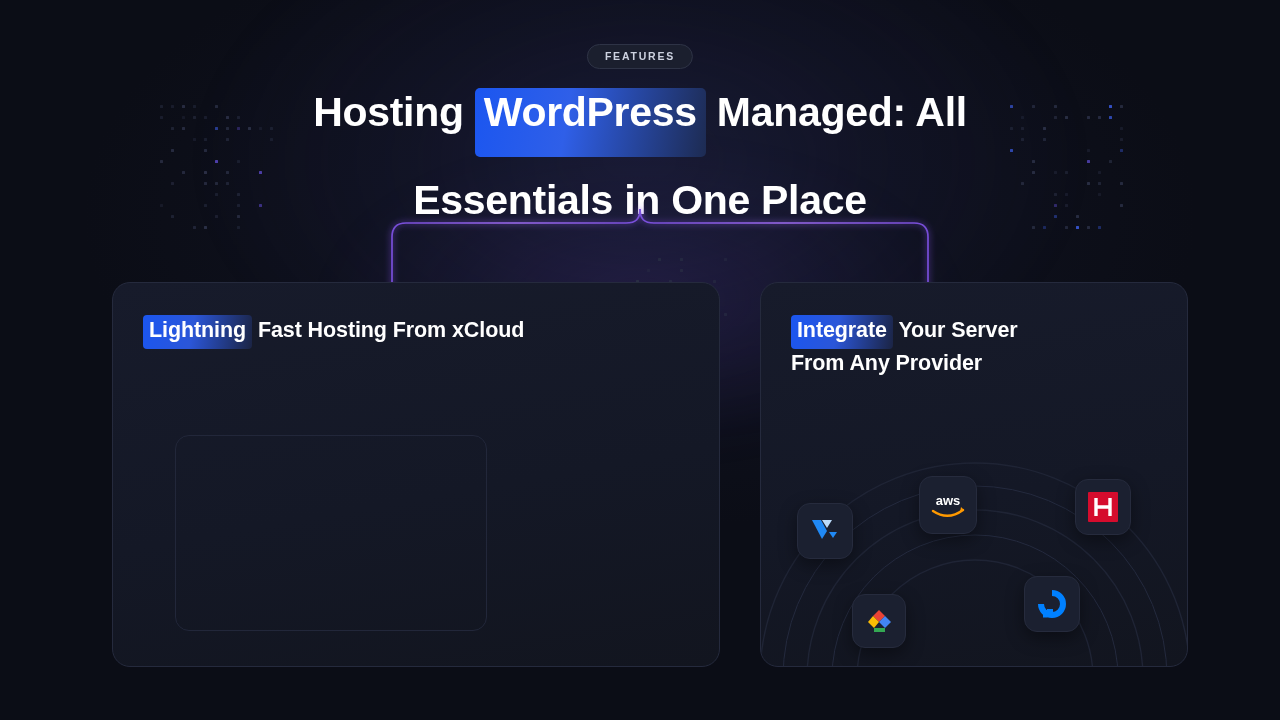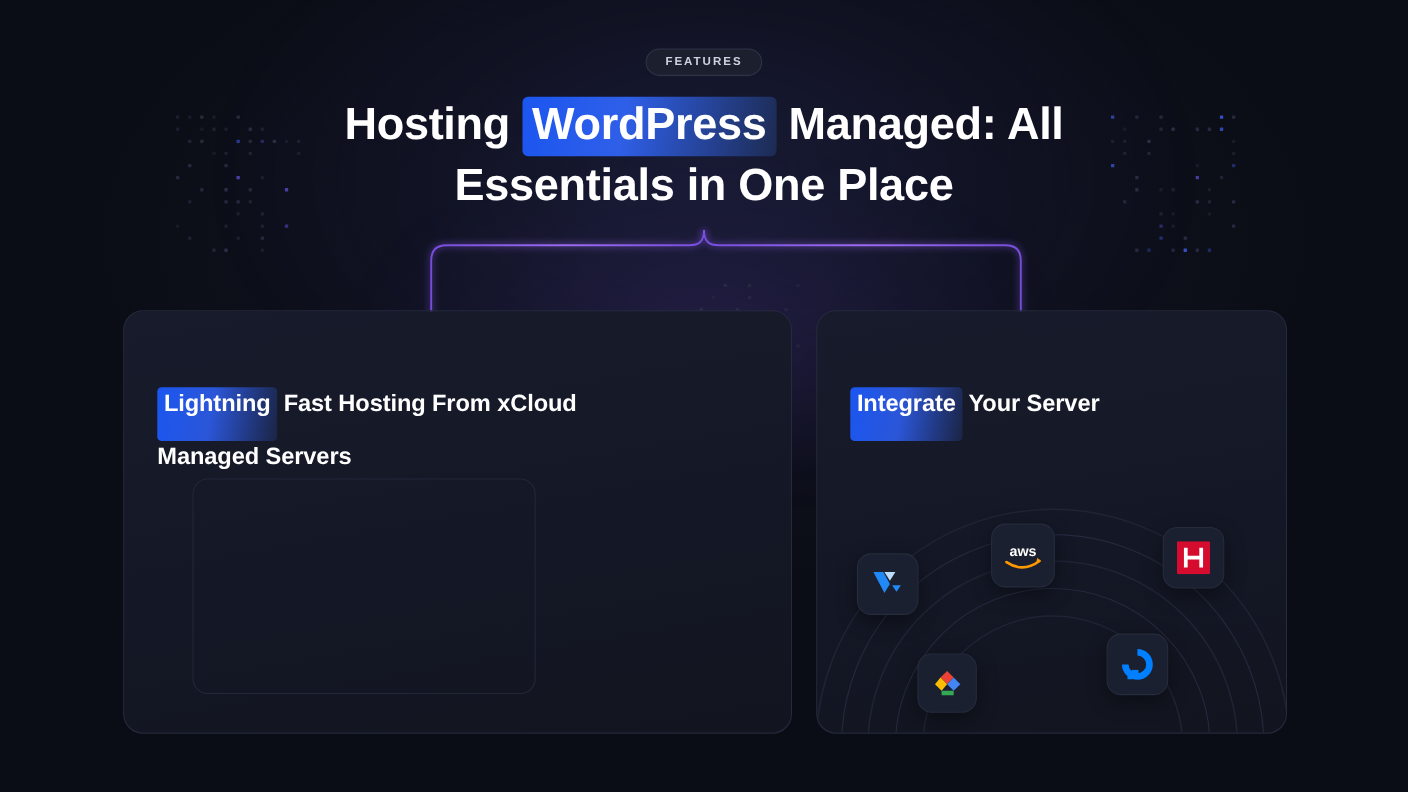--- a/index.html
+++ b/index.html
@@ -42,46 +42,45 @@
     background:#1b1f2e; border:1px solid #2e3346;
     color:#cdd2e0; font-size:10.5px; font-weight:700; letter-spacing:1.8px;
   }
 
   
   .headline{
     position:absolute; left:0; right:0; top:88px;
     text-align:center; color:#ffffff;
     font-size:41px; font-weight:700; line-height:1.1; letter-spacing:-.3px;
   }
-  .headline .l2{ display:block; margin-top:4px; }
+  .headline .l2{ display:block; margin-top:21px; }
   .hl{
-    display:inline-block; padding:2px 9px 7px; border-radius:5px;
+    display:inline-block; padding:2px 9px 22px; border-radius:5px;
     background:linear-gradient(100deg,#1b56f0 0%,#2f5fe8 40%,#1d2b52 100%);
     color:#fff;
   }
 
   
   .connector{ position:absolute; left:0; top:195px; width:1280px; height:110px; pointer-events:none; }
 
   
   .card{
     position:absolute; top:282px; height:385px; border-radius:18px;
     background:linear-gradient(170deg,#171b2b 0%,#141826 55%,#12151f 100%);
     border:1px solid #252a3d; overflow:hidden;
   }
   .card.left{ left:112px; width:608px; }
-  .card.right{ left:742px; width:428px; }
+  .card.right{ left:760px; width:428px; }
   .card-title{
     position:absolute; left:30px; top:32px; right:24px;
     font-size:21.5px; font-weight:700; color:#ffffff; line-height:1.38; letter-spacing:-.1px;
   }
   .card-title .hl2{
-    display:inline-block; padding:1px 6px 18px; border-radius:4px;
+    display:inline-block; padding:1px 6px 3px; border-radius:4px;
     background:linear-gradient(100deg,#1b56f0 0%,#2b56d8 45%,#1b2444 100%);
-    margin-top:37px;
   }
   .card-title .l2{ display:block; }
 
   
   .illus{ position:absolute; inset:0; }
   .dash-box{
     position:absolute; left:62px; top:152px; width:312px; height:196px;
     border:1px solid #22273a; border-radius:14px;
   }
 
@@ -243,32 +242,32 @@
         </feMerge>
     </filter>
   </defs>
   <path d="M640,14 C640,24 636,28 626,28 L406,28 Q392,28 392,42 L392,100" fill="none" stroke="url(#cg)" stroke-width="1.7" filter="url(#cglow)"></path>
   <path d="M640,14 C640,24 644,28 654,28 L914,28 Q928,28 928,42 L928,100" fill="none" stroke="url(#cg)" stroke-width="1.7" filter="url(#cglow)"></path>
 </svg>
 
 <section class="card left">
   <h2 class="card-title">
     <span class="hl2">Lightning</span><span> Fast Hosting From xCloud</span>
-    <span class="l2">Managed Servers</span>
   </h2>
 
   <div class="illus">
     <div class="dash-box"></div>
 
   </div>
 </section>
 
 <section class="card right">
   <h2 class="card-title">
     <span class="hl2">Integrate</span><span> Your Server</span>
+    <span class="l2">From Any Provider</span>
   </h2>
 
   <svg class="arcs" viewBox="0 0 428 235">
     <g fill="none" stroke="#1f2435" stroke-width="1.4">
       <circle cx="214" cy="245" r="215"></circle>
       <circle cx="214" cy="245" r="168"></circle>
       <circle cx="214" cy="245" r="118"></circle>
     </g>
     <g fill="none" stroke="#242a3e" stroke-width="1">
       <circle cx="214" cy="245" r="192"></circle>

